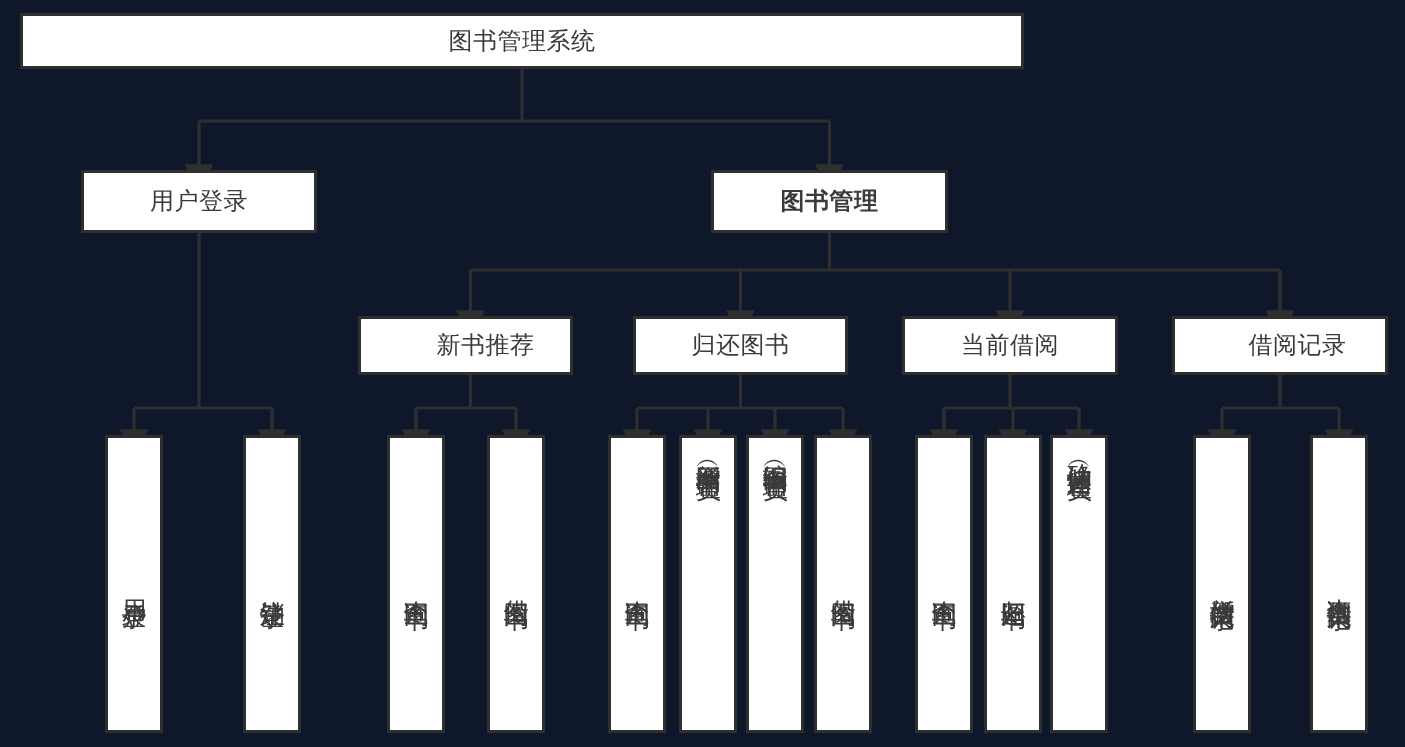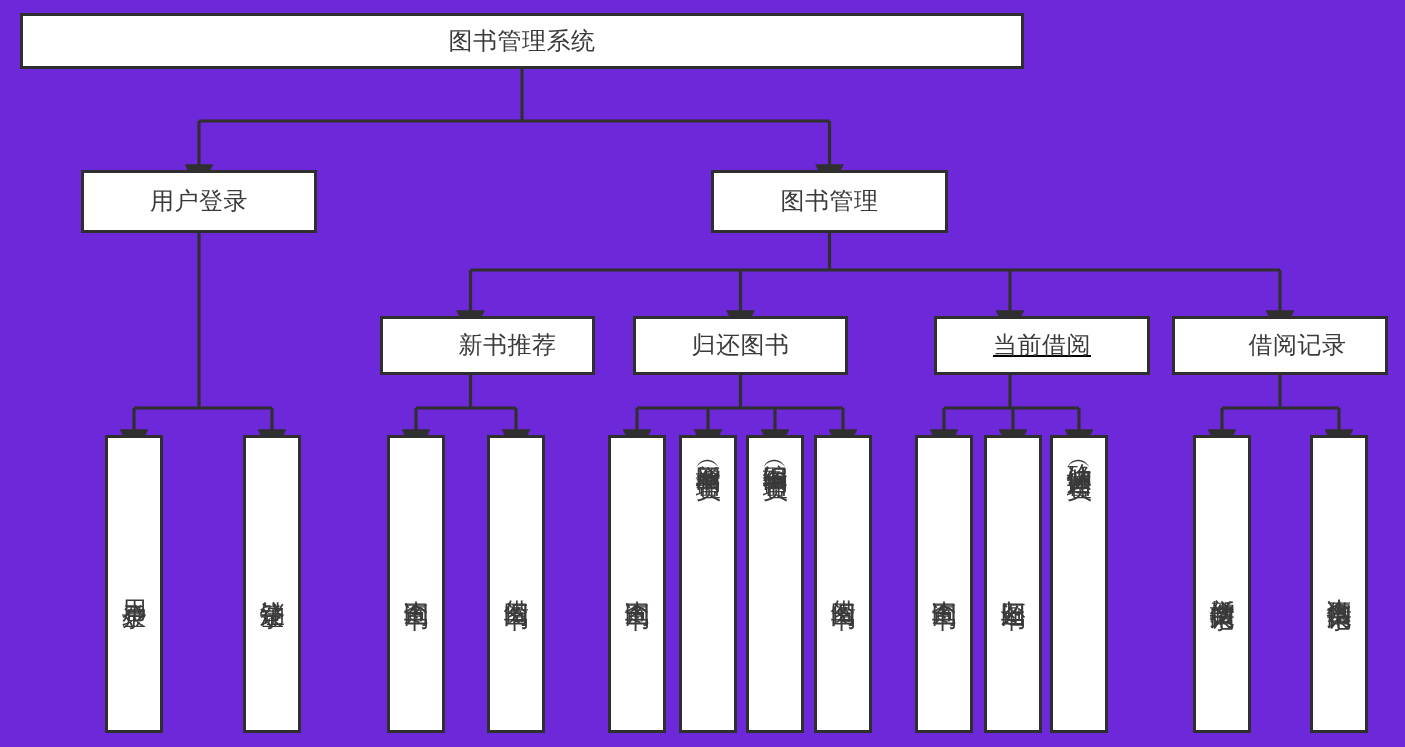--- a/index.html
+++ b/index.html
@@ -7,21 +7,21 @@
     padding: 0;
     background: #ffffff;
   }
   body {
     font-family: "DejaVu Sans", "Liberation Sans", sans-serif;
   }
   #canvas {
     position: relative;
     width: 1405px;
     height: 747px;
-    background: #6d28d9;
+    background: #0f172a;
     overflow: hidden;
   }
   #svg-layer {
     position: absolute;
     left: 0;
     top: 0;
     width: 1405px;
     height: 747px;
   }
   .node {
@@ -125,30 +125,30 @@
       </g>
   </svg>
 
   <div id="nodes">
       <div class="node root" style="left: 20px; top: 13px; width: 1004px; height: 56px;">
         <span class="node-label">图书管理系统</span>
       </div>
       <div class="node level2" style="left: 81px; top: 170px; width: 236px; height: 63px;">
         <span class="node-label">用户登录</span>
       </div>
-      <div class="node level2" style="left: 711px; top: 170px; width: 237px; height: 63px;">
+      <div class="node level2" style="left: 711px; top: 170px; width: 237px; height: 63px; font-weight: bold;">
         <span class="node-label">图书管理</span>
       </div>
-      <div class="node level3" style="left: 380px; top: 316px; width: 215px; height: 59px; padding-left: 40px;">
+      <div class="node level3" style="left: 358px; top: 316px; width: 215px; height: 59px; padding-left: 40px;">
         <span class="node-label">新书推荐</span>
       </div>
       <div class="node level3" style="left: 633px; top: 316px; width: 215px; height: 59px;">
         <span class="node-label">归还图书</span>
       </div>
-      <div class="node level3" style="left: 934px; top: 316px; width: 216px; height: 59px; text-decoration: underline;">
+      <div class="node level3" style="left: 902px; top: 316px; width: 216px; height: 59px;">
         <span class="node-label">当前借阅</span>
       </div>
       <div class="node level3" style="left: 1172px; top: 316px; width: 216px; height: 59px; padding-left: 35px;">
         <span class="node-label">借阅记录</span>
       </div>
       <div class="node leaf centered" style="left: 105px; top: 435px; width: 58px; height: 298px;">
         <span class="node-label">用户登录</span>
       </div>
       <div class="node leaf centered" style="left: 243px; top: 435px; width: 58px; height: 298px;">
         <span class="node-label">注销登录</span>

